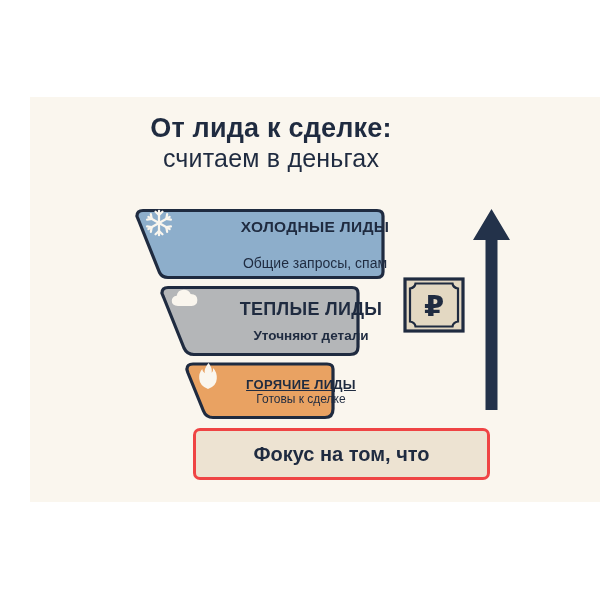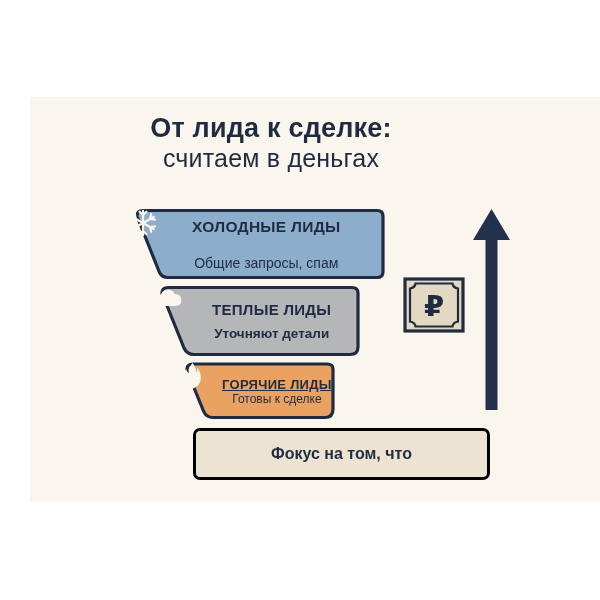--- a/index.html
+++ b/index.html
@@ -58,27 +58,27 @@
     box-sizing: border-box;
   }
   .funnel-seg svg {
     position: absolute;
     left: 0;
     top: 0;
     display: block;
   }
   .seg-content {
     position: absolute;
-    left: 0;
+    left: 16px;
     top: 0;
     width: 100%;
     height: 100%;
     display: flex;
     align-items: center;
-    justify-content: flex-start;
+    justify-content: center;
   }
   .seg-icon {
     display: flex;
     align-items: center;
     justify-content: center;
     flex: 0 0 auto;
   }
   .seg-text {
     flex: 0 0 auto;
     text-align: center;
@@ -98,47 +98,47 @@
   #seg1 { left: 98px; top: 111px; width: 264px; height: 72px; }
   #seg1 .seg-content { padding-left: 14px; }
   #seg1 .seg-icon { width: 44px; margin-right: 6px; }
   #seg1 .seg-title { font-size: 15.5px; }
   #seg1 .seg-sub { font-size: 14px; margin-top: 19px; }
 
   
   #seg2 { left: 124px; top: 188px; width: 212px; height: 72px; }
   #seg2 .seg-content { padding-left: 12px; }
   #seg2 .seg-icon { width: 42px; margin-right: 4px; }
-  #seg2 .seg-title { font-size: 15px; }
+  #seg2 .seg-title { font-size: 18px; }
   #seg2 .seg-sub { font-size: 13.5px; margin-top: 8px; font-weight: bold; }
 
   
   #seg3 { left: 150px; top: 265px; width: 160px; height: 58px; }
   #seg3 .seg-content { padding-left: 8px; }
   #seg3 .seg-icon { width: 32px; margin-right: 2px; }
   #seg3 .seg-title { font-size: 13px; text-decoration: underline; }
   #seg3 .seg-sub { font-size: 12px; margin-top: 0; }
 
   
   #callout {
     position: absolute;
     left: 163px;
     top: 331px;
     width: 297px;
     height: 52px;
     box-sizing: border-box;
     background: #EDE3D2;
-    border: 3px solid #000000;
+    border: 3px solid #ef4444;
     border-radius: 7px;
     display: flex;
     align-items: center;
     justify-content: center;
     text-align: center;
     color: #1F2B40;
-    font-size: 16px;
+    font-size: 20px;
     font-weight: bold;
     line-height: 1.2;
   }
 
   
   #note {
     position: absolute;
     left: 373px;
     top: 180px;
     width: 62px;

